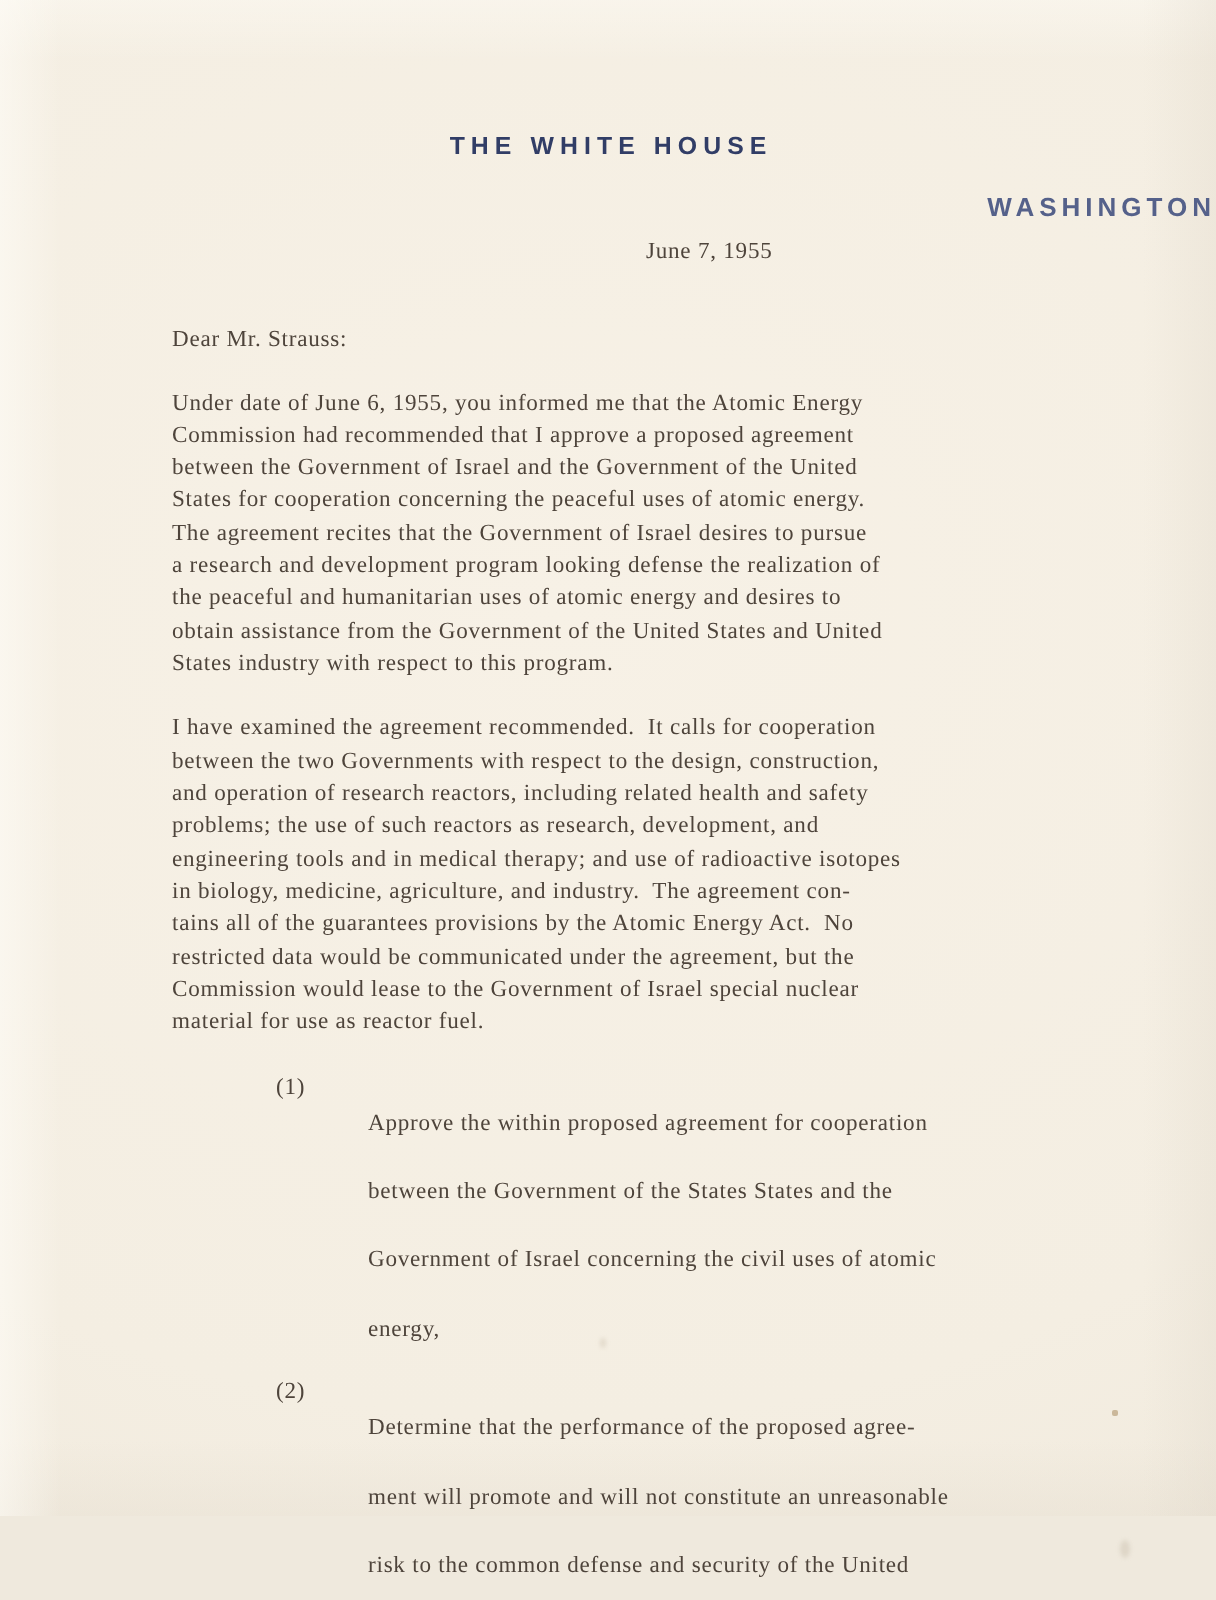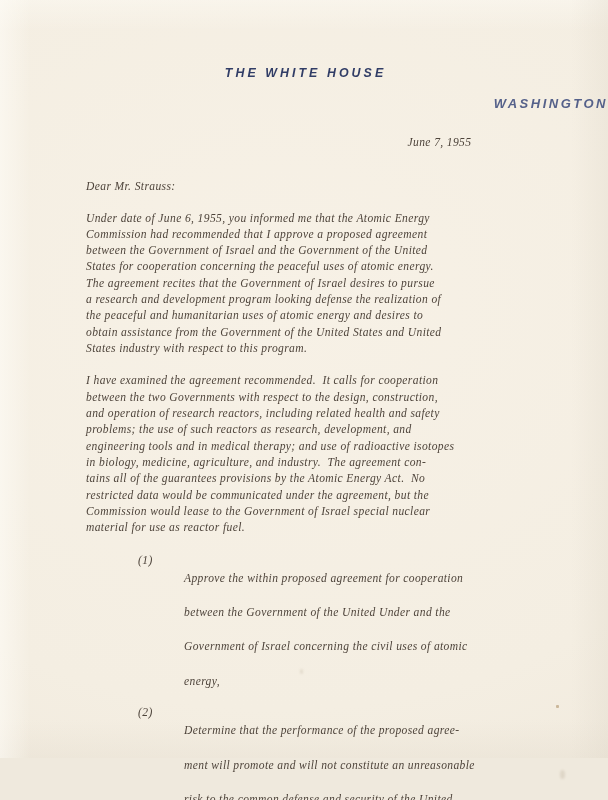--- a/index.html
+++ b/index.html
@@ -15,21 +15,20 @@
     font-family: "Liberation Serif", "DejaVu Serif", serif;
   }
 
   #page {
     position: relative;
     width: 608px;
     height: 758px;
     box-sizing: border-box;
     background:
       radial-gradient(ellipse 900px 700px at 46% 40%, #f7f1e6 0%, #f4eee2 58%, #f0e9dc 86%, #ece5d7 100%);
-    font-style: italic;
   }
 
   
   #page::before {
     content: "";
     position: absolute;
     inset: 0;
     pointer-events: none;
     background:
       linear-gradient(90deg, rgba(255,253,248,0.55) 0%, rgba(255,255,255,0) 5%, rgba(255,255,255,0) 94%, rgba(222,214,200,0.30) 100%),
@@ -75,23 +74,23 @@
     top: 118px;
     width: 470px;
     color: #4e443b;
     font-size: 11.55px;
     line-height: 16.3px;
     letter-spacing: 0.38px;
     font-family: "Liberation Serif", "DejaVu Serif", serif;
   }
 
   .date-line {
-    text-align: center;
+    text-align: left;
     padding-left: 237px;
-    margin: 16px 0 28px 0;
+    margin: 0 0 28px 0;
     white-space: pre;
   }
 
   .salutation {
     margin: 0 0 15px 0;
     white-space: pre;
   }
 
   p.para {
     margin: 0 0 16.2px 0;
@@ -181,21 +180,21 @@
       <span class="ln">material for use as reactor fuel.</span>
     </p>
 
 
     <div class="list">
 
       <div class="list-item">
         <div class="list-marker">(1)</div>
         <div class="list-body">
           <span class="ln">Approve the within proposed agreement for cooperation</span>
-          <span class="ln">between the Government of the United Under and the</span>
+          <span class="ln">between the Government of the States States and the</span>
           <span class="ln">Government of Israel concerning the civil uses of atomic</span>
           <span class="ln">energy,</span>
         </div>
       </div>
 
       <div class="list-item">
         <div class="list-marker">(2)</div>
         <div class="list-body">
           <span class="ln">Determine that the performance of the proposed agree-</span>
           <span class="ln">ment will promote and will not constitute an unreasonable</span>

